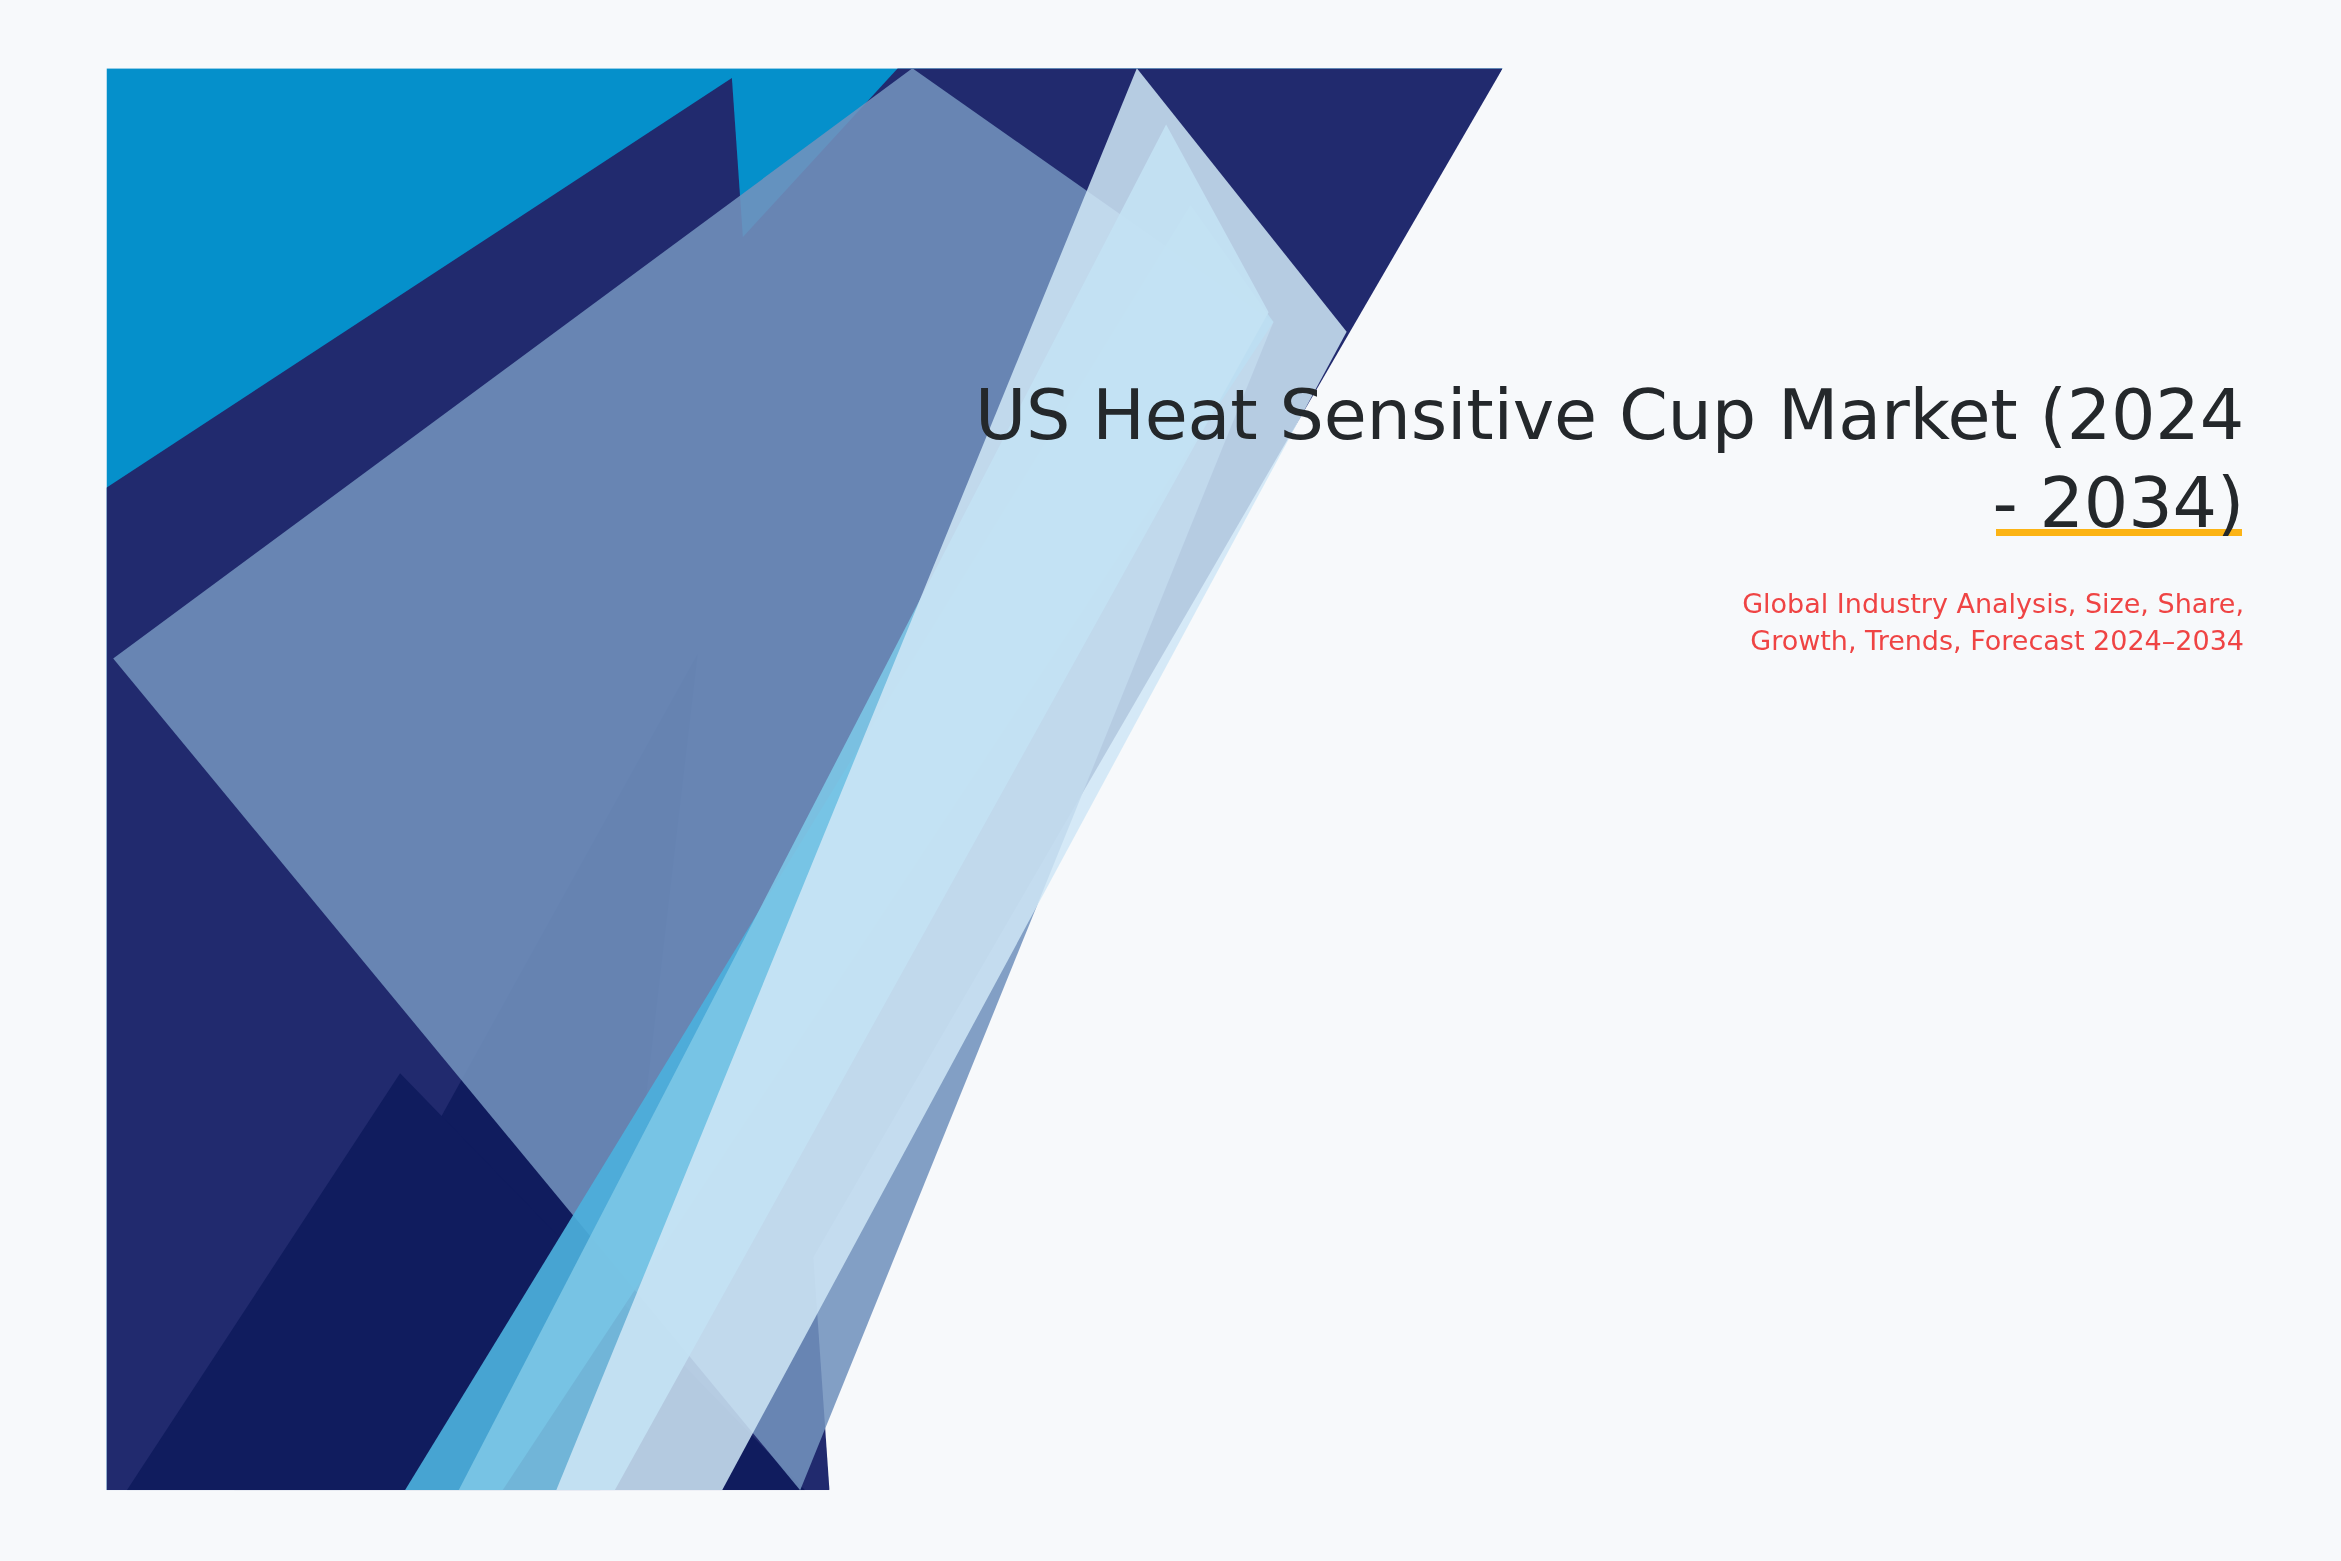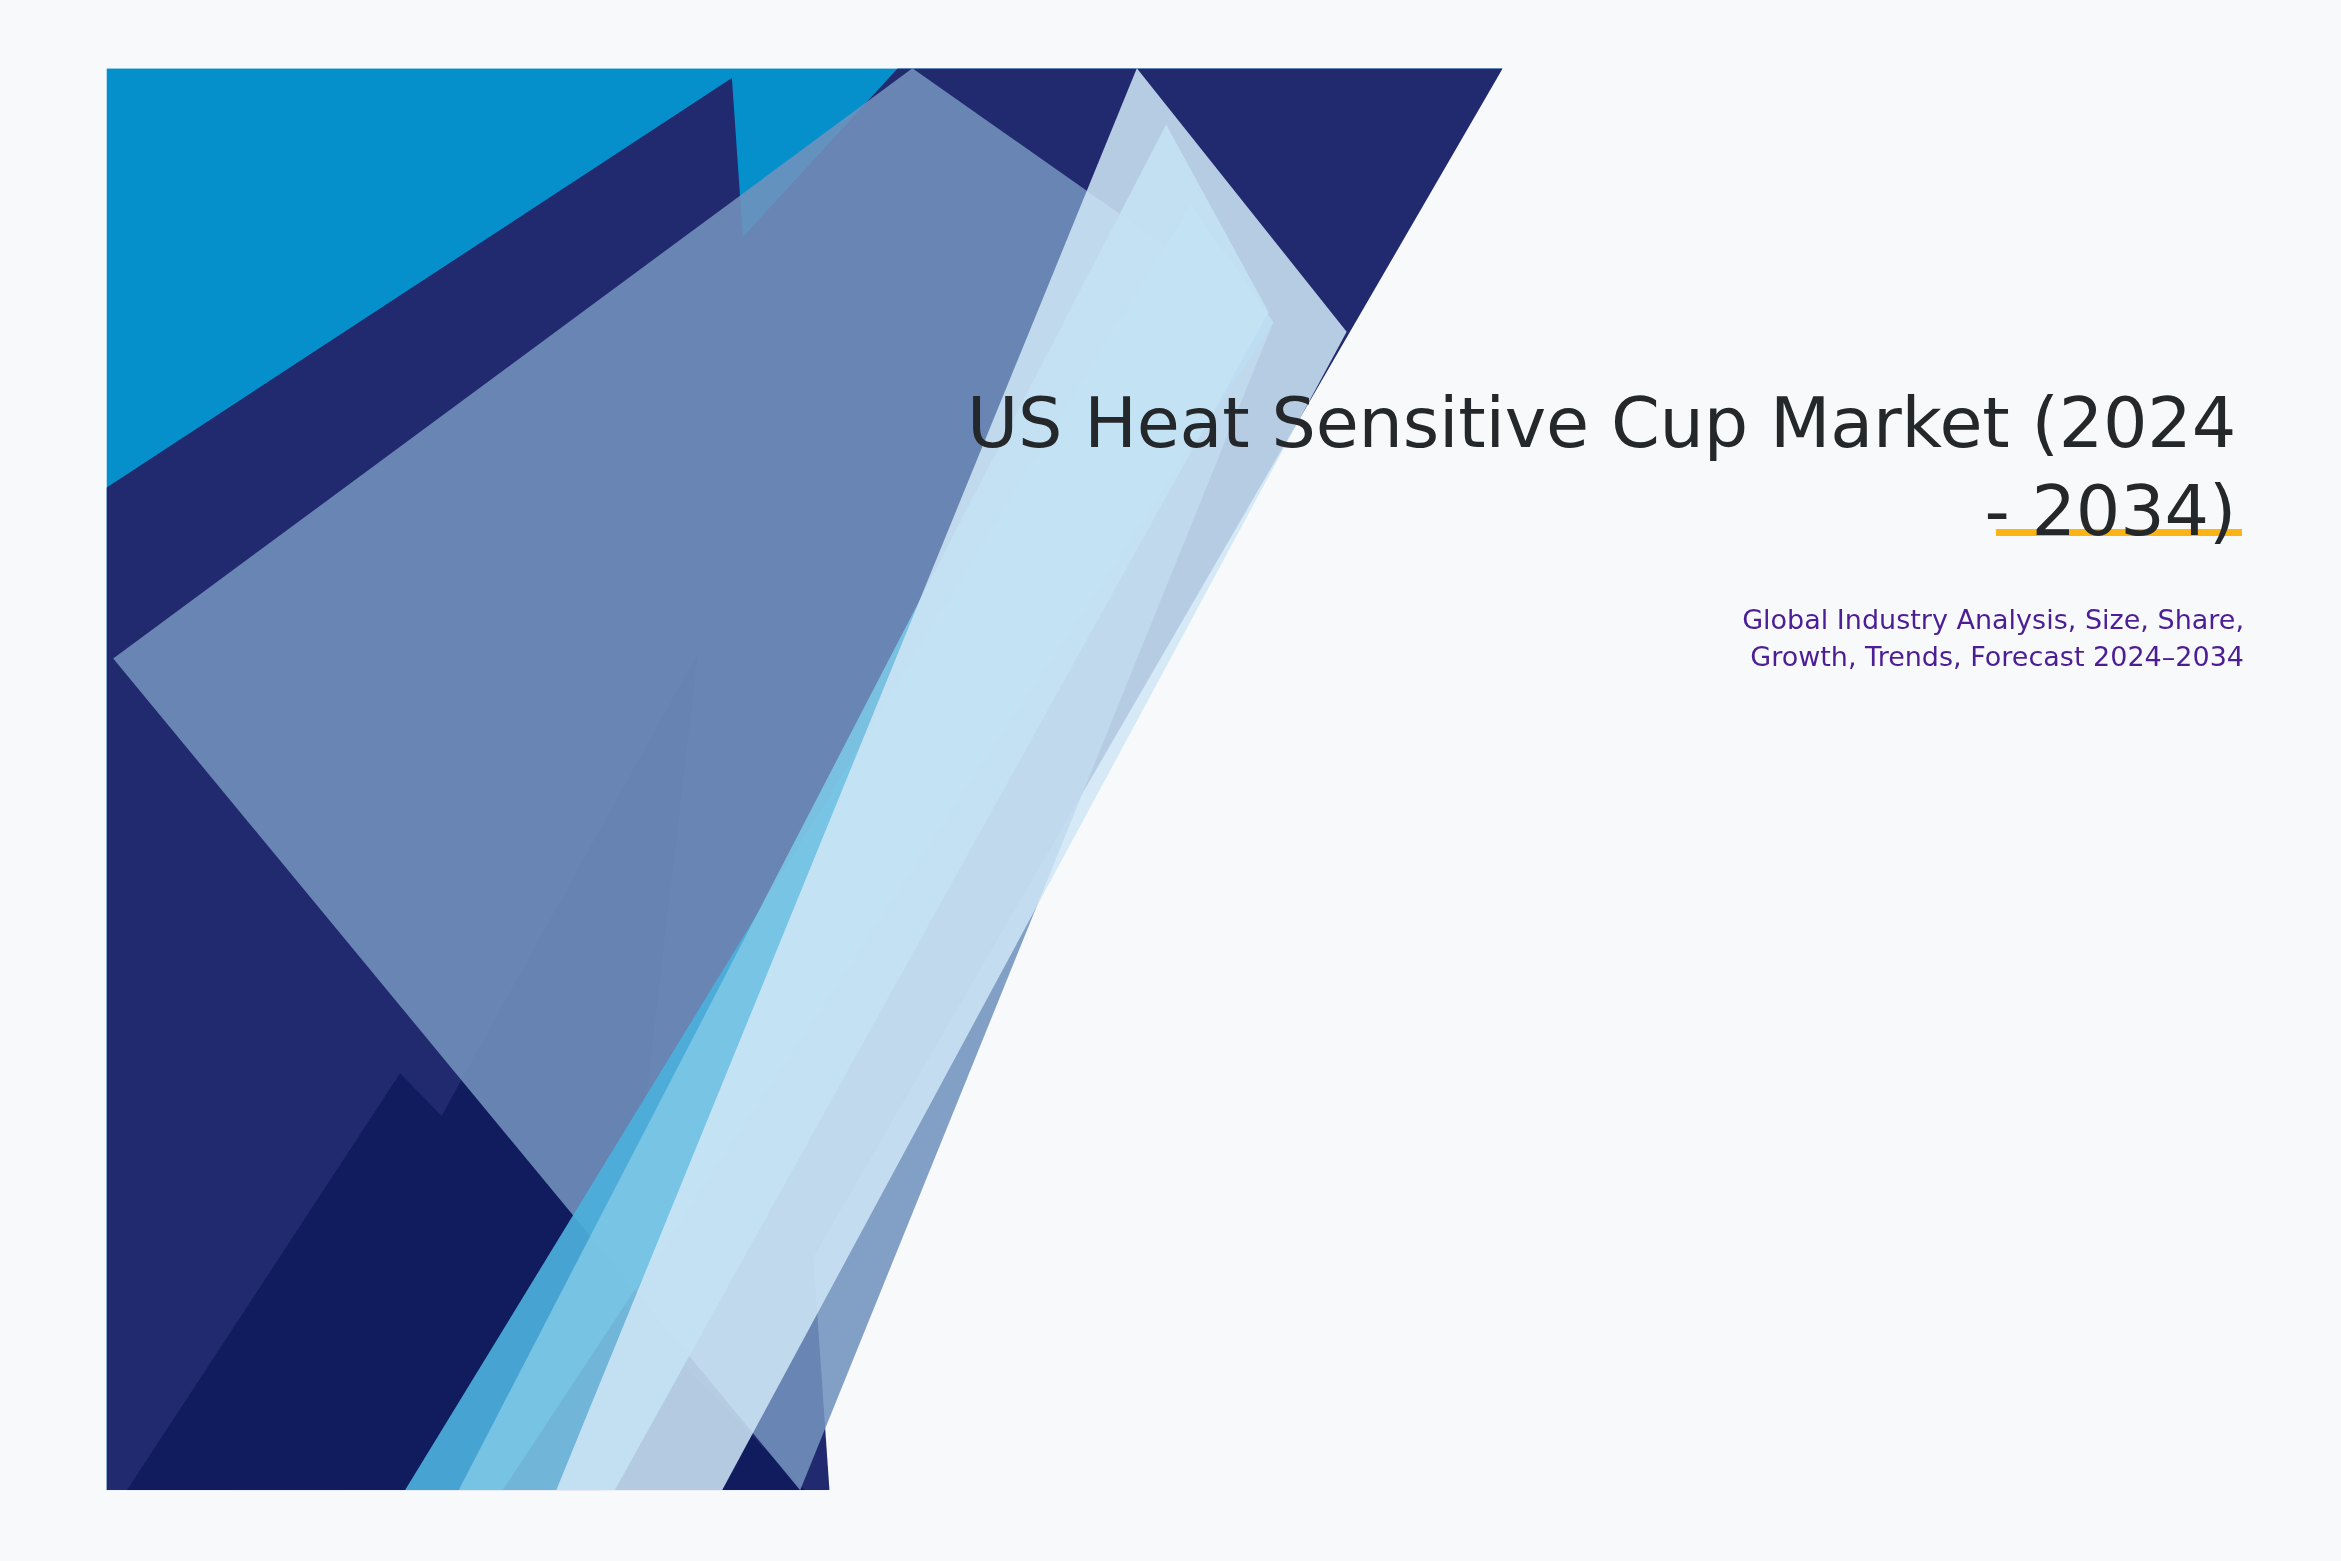--- a/index.html
+++ b/index.html
@@ -24,21 +24,21 @@
     display: block;
   }
   #text-block {
     position: absolute;
     left: 829px;
     top: 371px;
     width: 1415px;
     text-align: right;
   }
   #title {
-    margin: 8px;
+    margin: 0;
     font-size: 70px;
     line-height: 1.26;
     font-weight: 400;
     color: #24282b;
     letter-spacing: -0.2px;
     white-space: pre-line;
     position: relative;
     z-index: 3;
   }
   #title-underline {
@@ -82,18 +82,18 @@
         <polygon points="2390,255 2600,640 1260,3055 940,3055" fill="#7cc6e6" fill-opacity="0.9"></polygon>
         <polygon points="2330,140 2760,680 1480,3055 1140,3055" fill="#cfe6f6" fill-opacity="0.86"></polygon>
       </g>
   </svg>
 
   <div id="title-underline" style="background: rgb(252, 180, 21);"></div>
 
   <div id="text-block">
     <h1 id="title" style="color: rgb(36, 40, 43);">US Heat Sensitive Cup Market (2024
 - 2034)</h1>
-    <p id="subtitle" style="color: #4c1d95;">Global Industry Analysis, Size, Share,
+    <p id="subtitle" style="color: #ef4444;">Global Industry Analysis, Size, Share,
 Growth, Trends, Forecast 2024–2034</p>
   </div>
 
 </div>
 
 
 </body></html>

